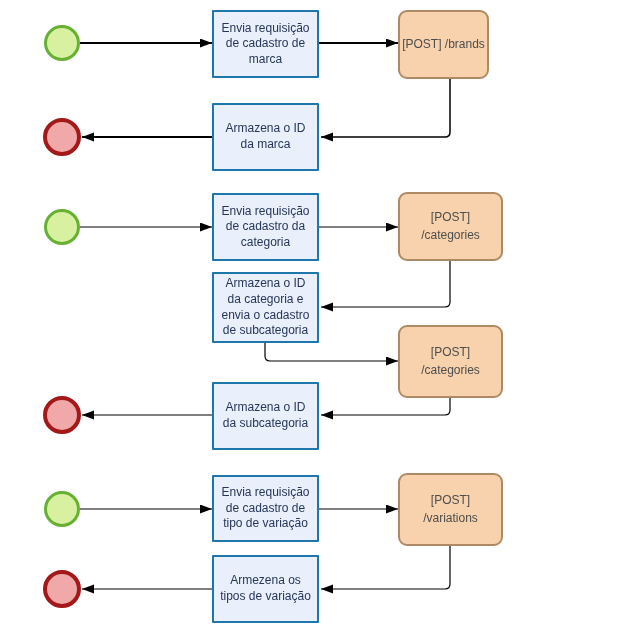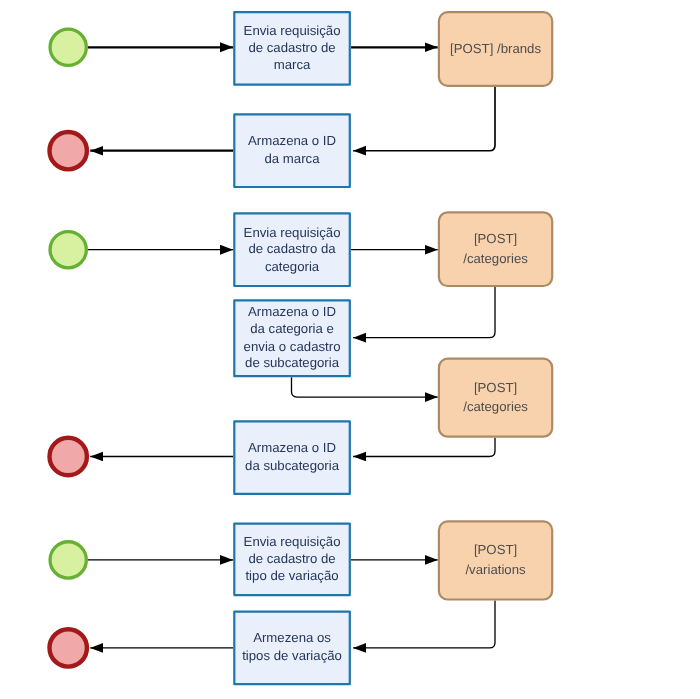--- a/index.html
+++ b/index.html
@@ -95,21 +95,21 @@
     <path class="flow w12" d="M80,509 L212,509" marker-end="url(#arrow)"></path>
     <path class="flow w12" d="M319,509 L398,509" marker-end="url(#arrow)"></path>
     <path class="flow w12" d="M450,546 L450,584 Q450,589 445,589 L321,589" marker-end="url(#arrow)"></path>
     <path class="flow w12" d="M212,589 L82,589" marker-end="url(#arrow)"></path>
   </svg>
 
   <div class="node event start" style="left:44px; top:25px;"></div>
   <div class="node task" style="left:212px; top:10px; width:107px; height:68px;">Envia requisição
 de cadastro de
 marca</div>
-  <div class="node api" style="left:398px; top:10px; width:105px; height:69px;">[POST] /brands</div>
+  <div class="node api" style="left:398px; top:10px; width:91px; height:69px;">[POST] /brands</div>
   <div class="node task" style="left:212px; top:103px; width:107px; height:68px;">Armazena o ID
 da marca</div>
   <div class="node event end" style="left:43px; top:118px;"></div>
 
   <div class="node event start" style="left:44px; top:209px;"></div>
   <div class="node task" style="left:212px; top:193px; width:107px; height:68px;">Envia requisição
 de cadastro da
 categoria</div>
   <div class="node api" style="left:398px; top:192px; width:105px; height:69px;">[POST]
 /categories</div>

